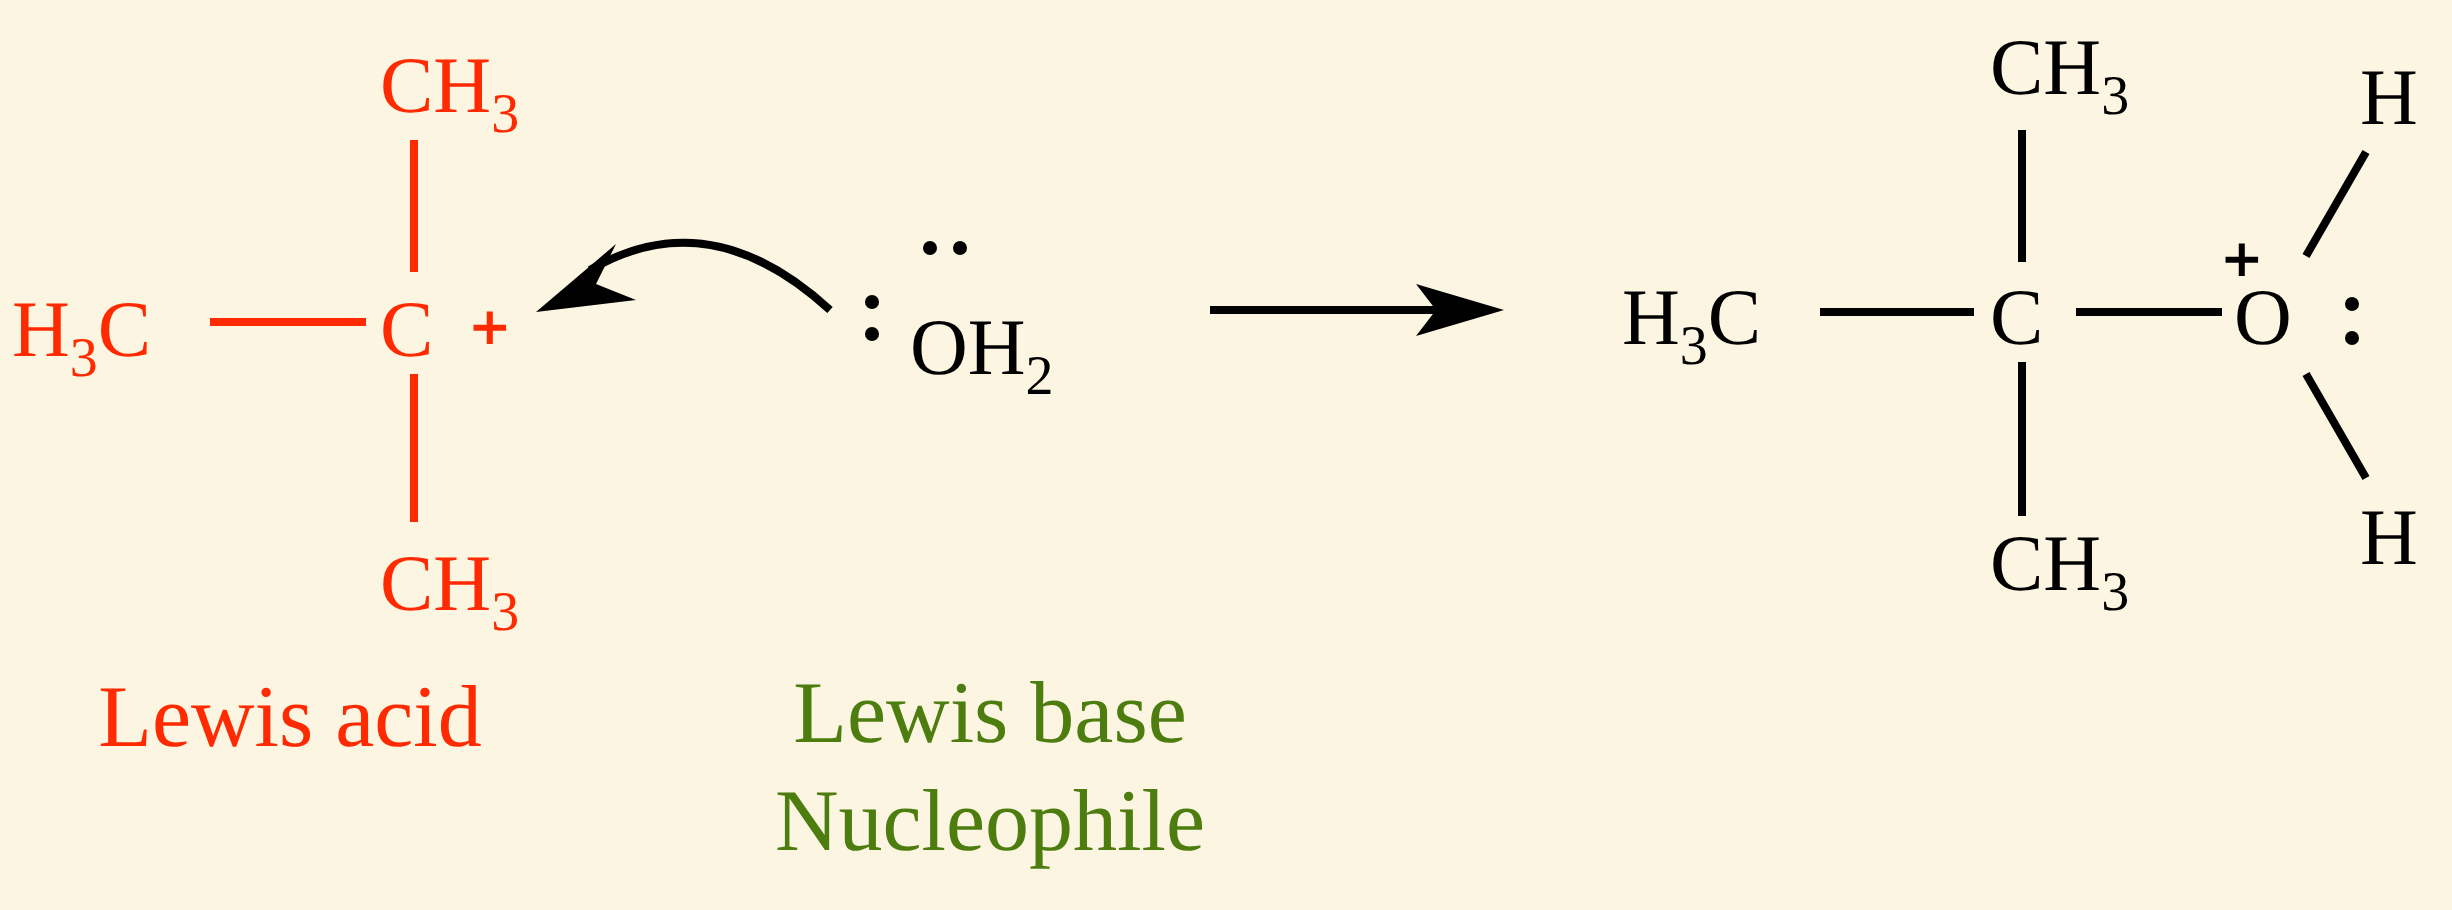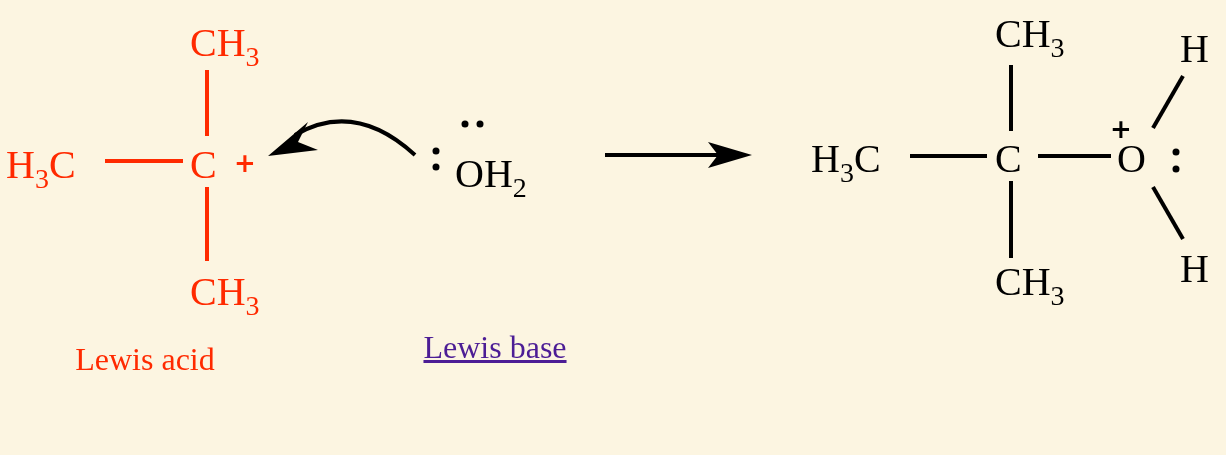--- a/index.html
+++ b/index.html
@@ -1,21 +1,21 @@
 <!DOCTYPE html>
 <html><head>
 <meta charset="utf-8">
 <style>
   html, body { margin:0; padding:0; }
   body { width:1226px; height:455px; background:#fcf5e1; overflow:hidden; position:relative;
          font-family:"Liberation Serif","DejaVu Serif",serif; }
   svg { position:absolute; left:0; top:0; }
   .t { font-family:"Liberation Serif","DejaVu Serif",serif; font-size:40px; }
   .sub { font-size:28px; }
-  .lbl { position:absolute; font-size:32px; text-align:center; line-height:54px; }
+  .lbl { position:absolute; font-size:44px; text-align:center; line-height:54px; }
 </style>
 </head>
 <body>
 
 <svg width="1226" height="455">
 
   <g fill="#ff2a00" stroke="none">
     <text class="t" x="190" y="56"><tspan>CH</tspan><tspan class="sub" dy="10">3</tspan></text>
     <text class="t" x="6" y="178"><tspan>H</tspan><tspan class="sub" dy="10">3</tspan><tspan dy="-10">C</tspan></text>
     <text class="t" x="190" y="178">C</text>
@@ -60,15 +60,16 @@
     <line x1="1038" y1="156" x2="1111" y2="156"></line>
     <line x1="1011" y1="181" x2="1011" y2="258"></line>
     <line x1="1153" y1="128" x2="1183" y2="76"></line>
     <line x1="1153" y1="187" x2="1183" y2="239"></line>
   </g>
 </svg>
 
 <div class="lbl" style="left:0;top:332px;width:290px;color:#ff2a00;">
   <div>Lewis acid</div>
 </div>
-<div class="lbl" style="left:350px;top:320px;width:290px;color:#4c1d95;text-decoration:underline;">
+<div class="lbl" style="left:350px;top:330px;width:290px;color:#4d7c0f;">
   <div>Lewis base</div>
+  <div>Nucleophile</div>
 </div>
 
 </body></html>

